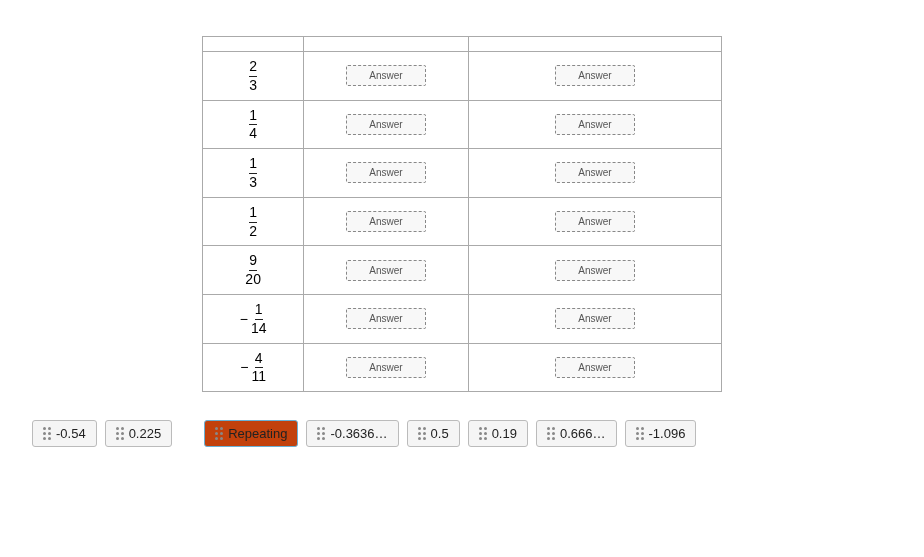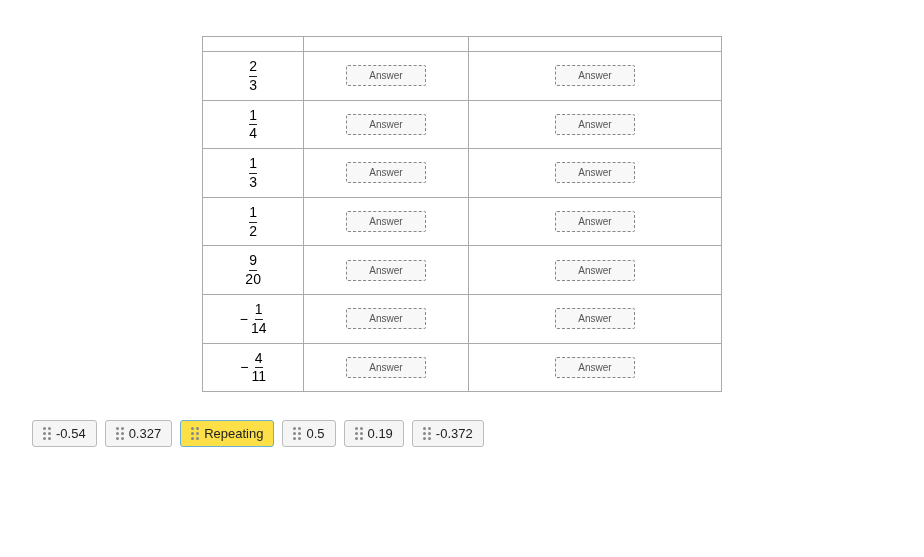--- a/index.html
+++ b/index.html
@@ -118,22 +118,23 @@
     .drag-item .dots span::before,
     .drag-item .dots span::after {
       content: '';
       width: 3px;
       height: 3px;
       background: #888;
       border-radius: 50%;
       display: block;
     }
     .highlighted-drag {
-      background: #fde047;
+      background: #c2410c;
       border-color: #6ab0d4;
+      margin-left: 24px;
     }
   </style>
 </head>
 <body>
 
 <div class="page-container">
   <p class="instructions"></p>
 
   <div class="table-wrapper">
     <table>
@@ -219,48 +220,64 @@
           <span></span>
         </span>
         <span>-0.54</span>
       </div>
       <div class="drag-item" draggable="true">
         <span class="dots">
           <span></span>
           <span></span>
           <span></span>
         </span>
-        <span>0.327</span>
+        <span>0.225</span>
       </div>
       <div class="drag-item highlighted-drag" draggable="true">
         <span class="dots">
           <span></span>
           <span></span>
           <span></span>
         </span>
         <span>Repeating</span>
       </div>
       <div class="drag-item" draggable="true">
         <span class="dots">
           <span></span>
           <span></span>
           <span></span>
         </span>
+        <span>-0.3636…</span>
+      </div>
+      <div class="drag-item" draggable="true">
+        <span class="dots">
+          <span></span>
+          <span></span>
+          <span></span>
+        </span>
         <span>0.5</span>
       </div>
       <div class="drag-item" draggable="true">
         <span class="dots">
           <span></span>
           <span></span>
           <span></span>
         </span>
         <span>0.19</span>
       </div>
       <div class="drag-item" draggable="true">
         <span class="dots">
           <span></span>
           <span></span>
           <span></span>
         </span>
-        <span>-0.372</span>
+        <span>0.666…</span>
+      </div>
+      <div class="drag-item" draggable="true">
+        <span class="dots">
+          <span></span>
+          <span></span>
+          <span></span>
+        </span>
+        <span>-1.096</span>
       </div>
     </div>
 </div>
 
 </body></html>

